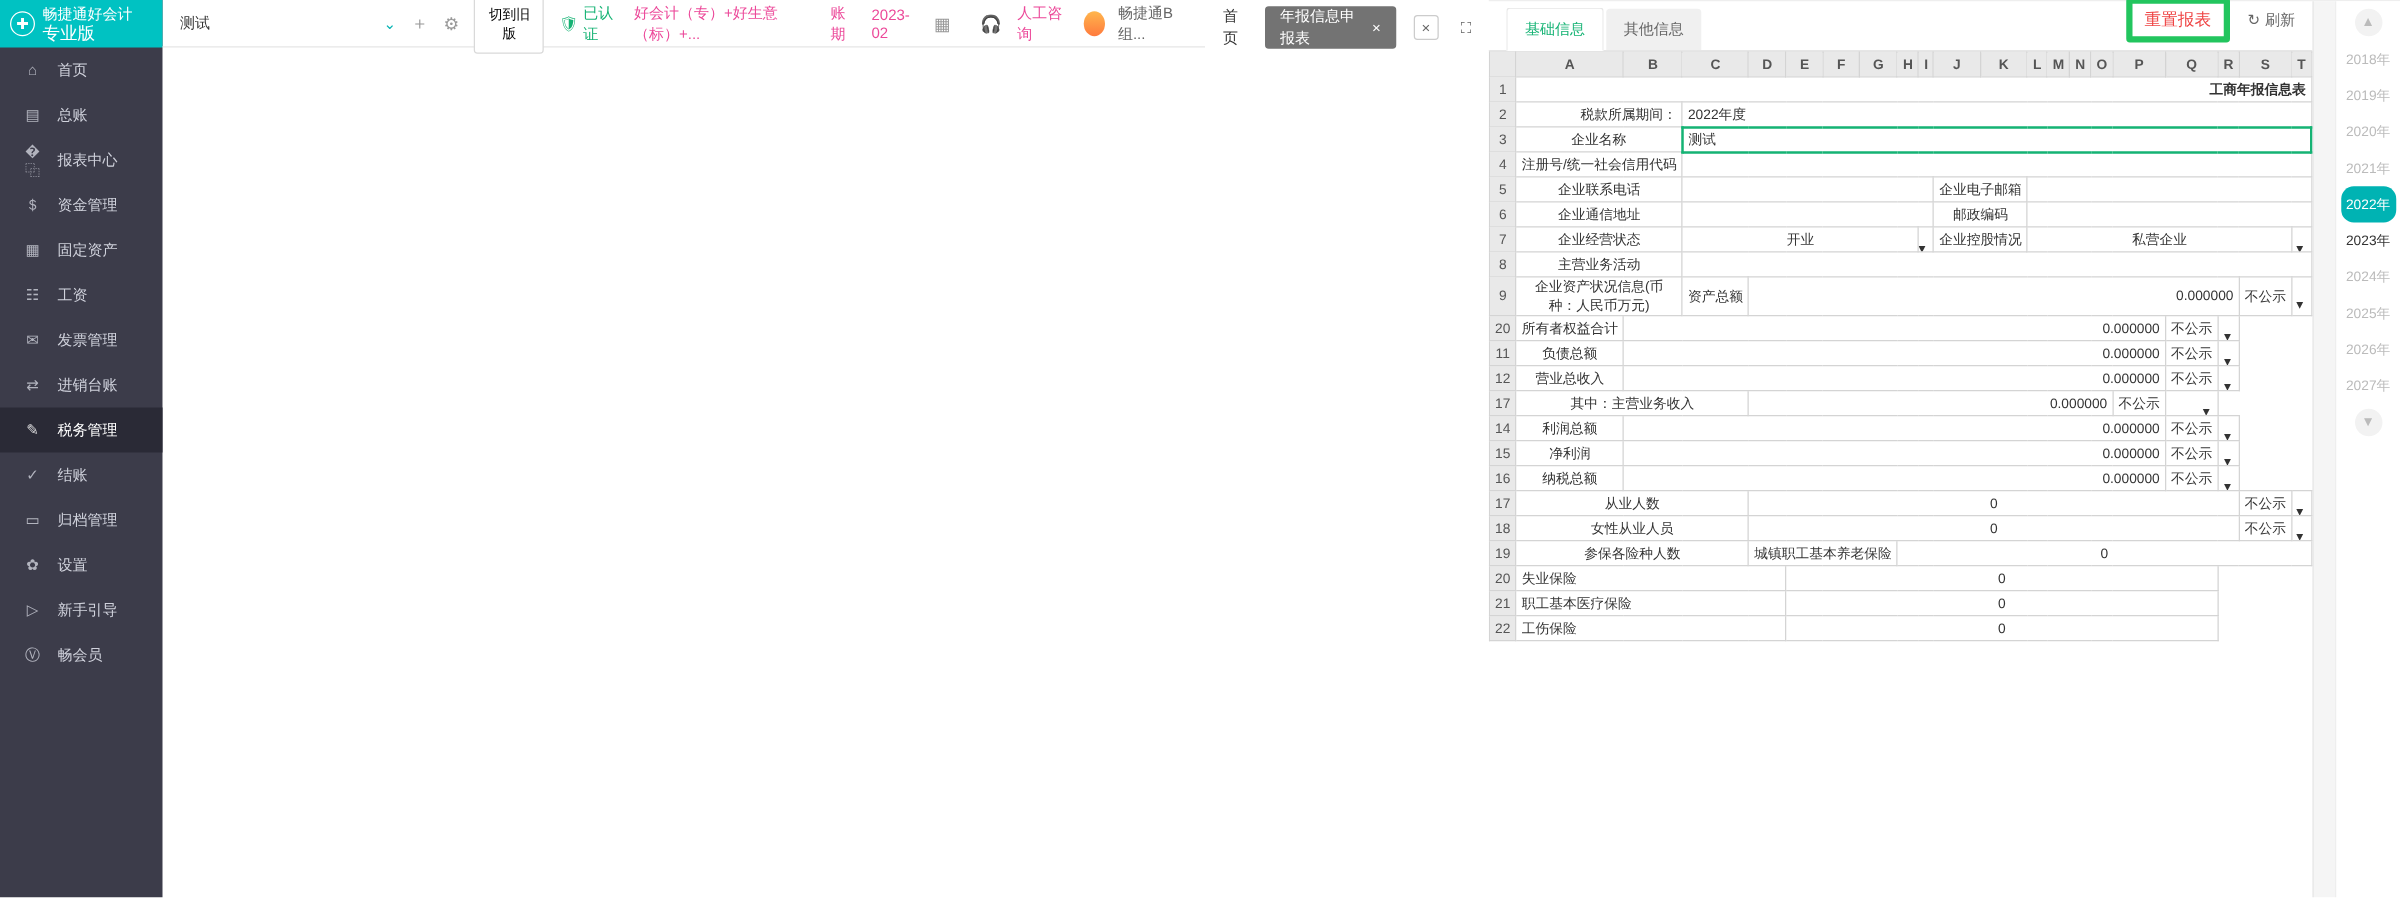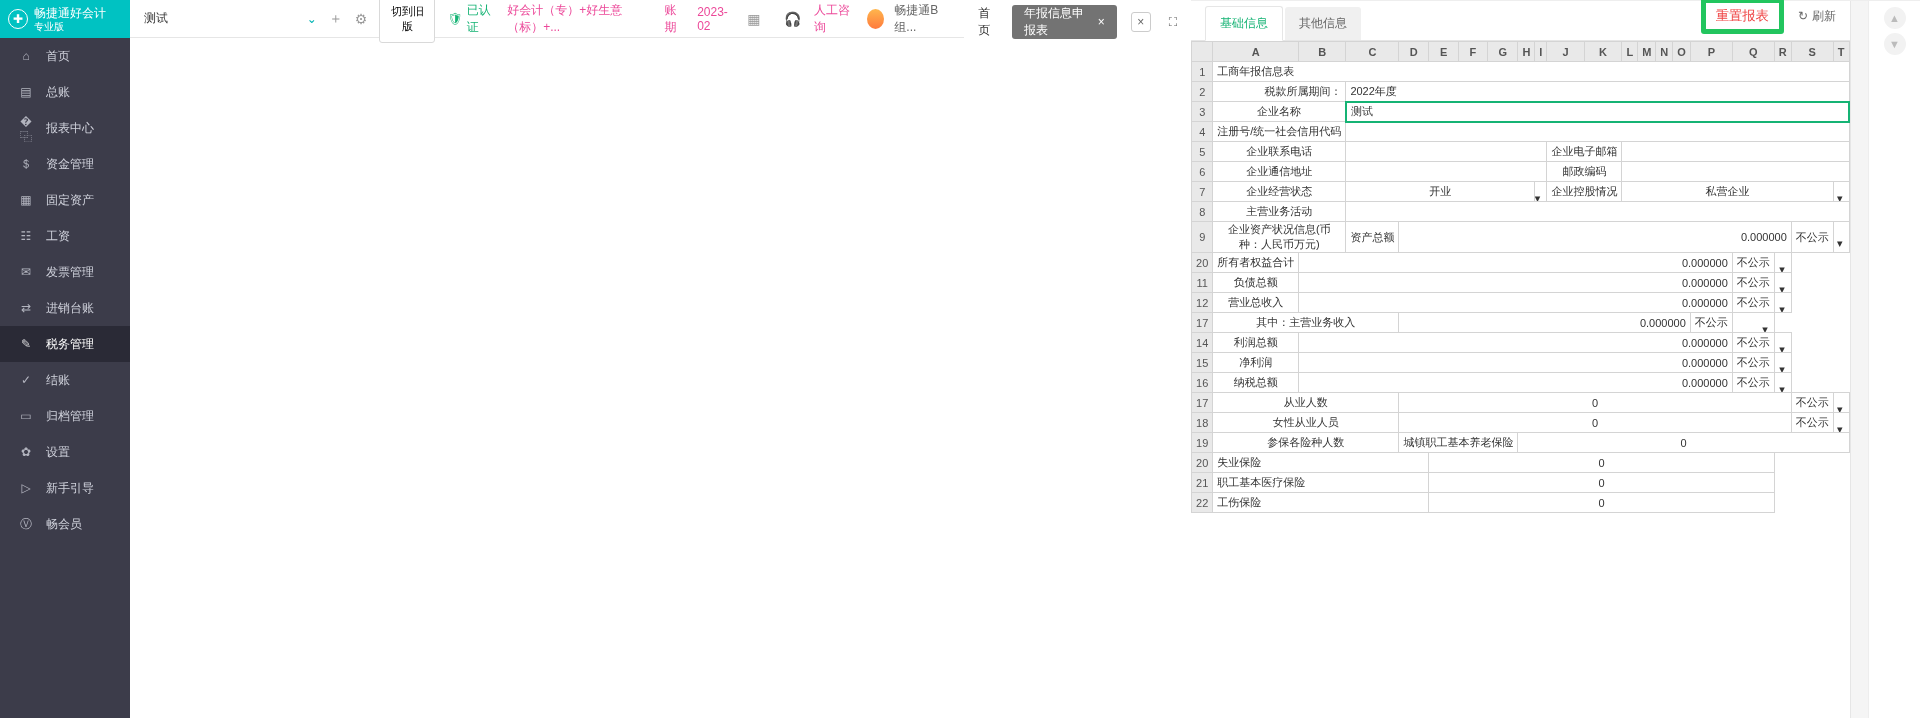--- a/index.html
+++ b/index.html
@@ -1,21 +1,21 @@
 <!DOCTYPE html>
 <html><head>
 <meta charset="utf-8">
 <style>
 *{box-sizing:border-box;margin:0;padding:0;font-family:"Microsoft YaHei",Arial,sans-serif}
 body{background:#fff;font-size:12px;color:#333;overflow:hidden}
 .app{display:flex;height:718px;width:1920px}
 .sidebar{width:130px;background:#3c3c4a;color:#d0d2dc;flex-shrink:0;display:flex;flex-direction:column}
 .brand{height:38px;background:#00c2c2;display:flex;align-items:center;padding:0 8px;color:#fff;font-size:12px}
 .brand-icon{width:20px;height:20px;border:1.5px solid #fff;border-radius:50%;display:flex;align-items:center;justify-content:center;margin-right:6px;font-size:12px}
-.brand-sub{font-size:10px;display:block;margin-top:-2px}
+.brand-sub{font-size:14px;display:block;margin-top:-2px}
 .nav{flex:1}
 .nav-item{height:36px;display:flex;align-items:center;padding:0 18px;cursor:pointer;gap:12px}
 .nav-item.active{background:#2a2a36;color:#fff}
 .nav-item .nic{width:16px;text-align:center;opacity:.8}
 .main{flex:1;display:flex;min-width:0}
 .topbar{height:38px;border-bottom:1px solid #e6e6e6;display:flex;align-items:center;padding:0 14px;gap:12px}
 .company-select{display:flex;align-items:center;gap:8px;width:200px;color:#333}
 .chev{color:#00b3b3}
 .tb-icon{color:#999;cursor:pointer;font-size:14px}
 .btn-old{border:1px solid #d9d9d9;border-radius:3px;padding:8px 8px;font-size:11px;background:#fff;cursor:pointer}
@@ -37,21 +37,21 @@
 .stab{padding:8px 14px;background:#f0f0f0;color:#666;border-top-left-radius:3px;border-top-right-radius:3px;cursor:pointer;margin-right:2px}
 .stab.active{background:#fff;color:#15b374;border:1px solid #e6e6e6;border-bottom:1px solid #fff;margin-bottom:-1px}
 .sheet-actions{margin-left:auto;display:flex;align-items:center;gap:14px;margin-bottom:6px}
 .btn-reset{border:5px solid #22c55e;color:#ef4444;border-radius:3px;padding:4px 10px;background:#fff;cursor:pointer}
 .btn-refresh{color:#666;cursor:pointer;display:flex;align-items:center;gap:4px}
 .grid-wrap{flex:1;overflow:auto;position:relative}
 table.grid{border-collapse:collapse;table-layout:fixed}
 table.grid td,table.grid th{border:1px solid #d4d4d4;height:20px;font-size:11px;padding:0 4px;white-space:nowrap;overflow:hidden;text-overflow:ellipsis}
 .colhdr{background:#e9e9e9;text-align:center;color:#555}
 .rowhdr{background:#e9e9e9;text-align:center;color:#555;width:28px}
-.title-row{font-size:14px;text-align:left;font-weight:400}
+.title-row{font-size:14px;text-align:right;font-weight:700}
 .lbl{background:#fff;text-align:center}
 .inp{background:#fff}
 .sel-cell{border:2px solid #15b374!important}
 .num{text-align:right}
 .dd{text-align:center}
 .ddv{text-align:right;padding-right:18px;position:relative}
 .ddv:after{content:"\25BE";position:absolute;right:6px;color:#333}
 .year-rail{width:52px;border-left:1px solid #eee;display:flex;flex-direction:column;align-items:center;padding:6px 0;gap:4px;background:#fff}
 .yr{font-size:11px;color:#bbb;padding:7px 0;cursor:pointer;width:44px;text-align:center;border-radius:10px}
 .yr.active{background:#00b3b3;color:#fff}
@@ -395,17 +395,29 @@
                 </tr>
               </tbody>
             </table>
         </div>
       </div>
 
       <div class="scroll-hint"></div>
 
       <div class="year-rail">
         <span class="rail-arrow">▲</span>
+        <div id="years">
+            <div class="yr">2018年</div>
+            <div class="yr">2019年</div>
+            <div class="yr">2020年</div>
+            <div class="yr">2021年</div>
+            <div class="yr active">2022年</div>
+            <div class="yr dark">2023年</div>
+            <div class="yr">2024年</div>
+            <div class="yr">2025年</div>
+            <div class="yr">2026年</div>
+            <div class="yr">2027年</div>
+          </div>
         <span class="rail-arrow">▼</span>
       </div>
     </div>
   </div>
 </div>
 
 </body></html>

